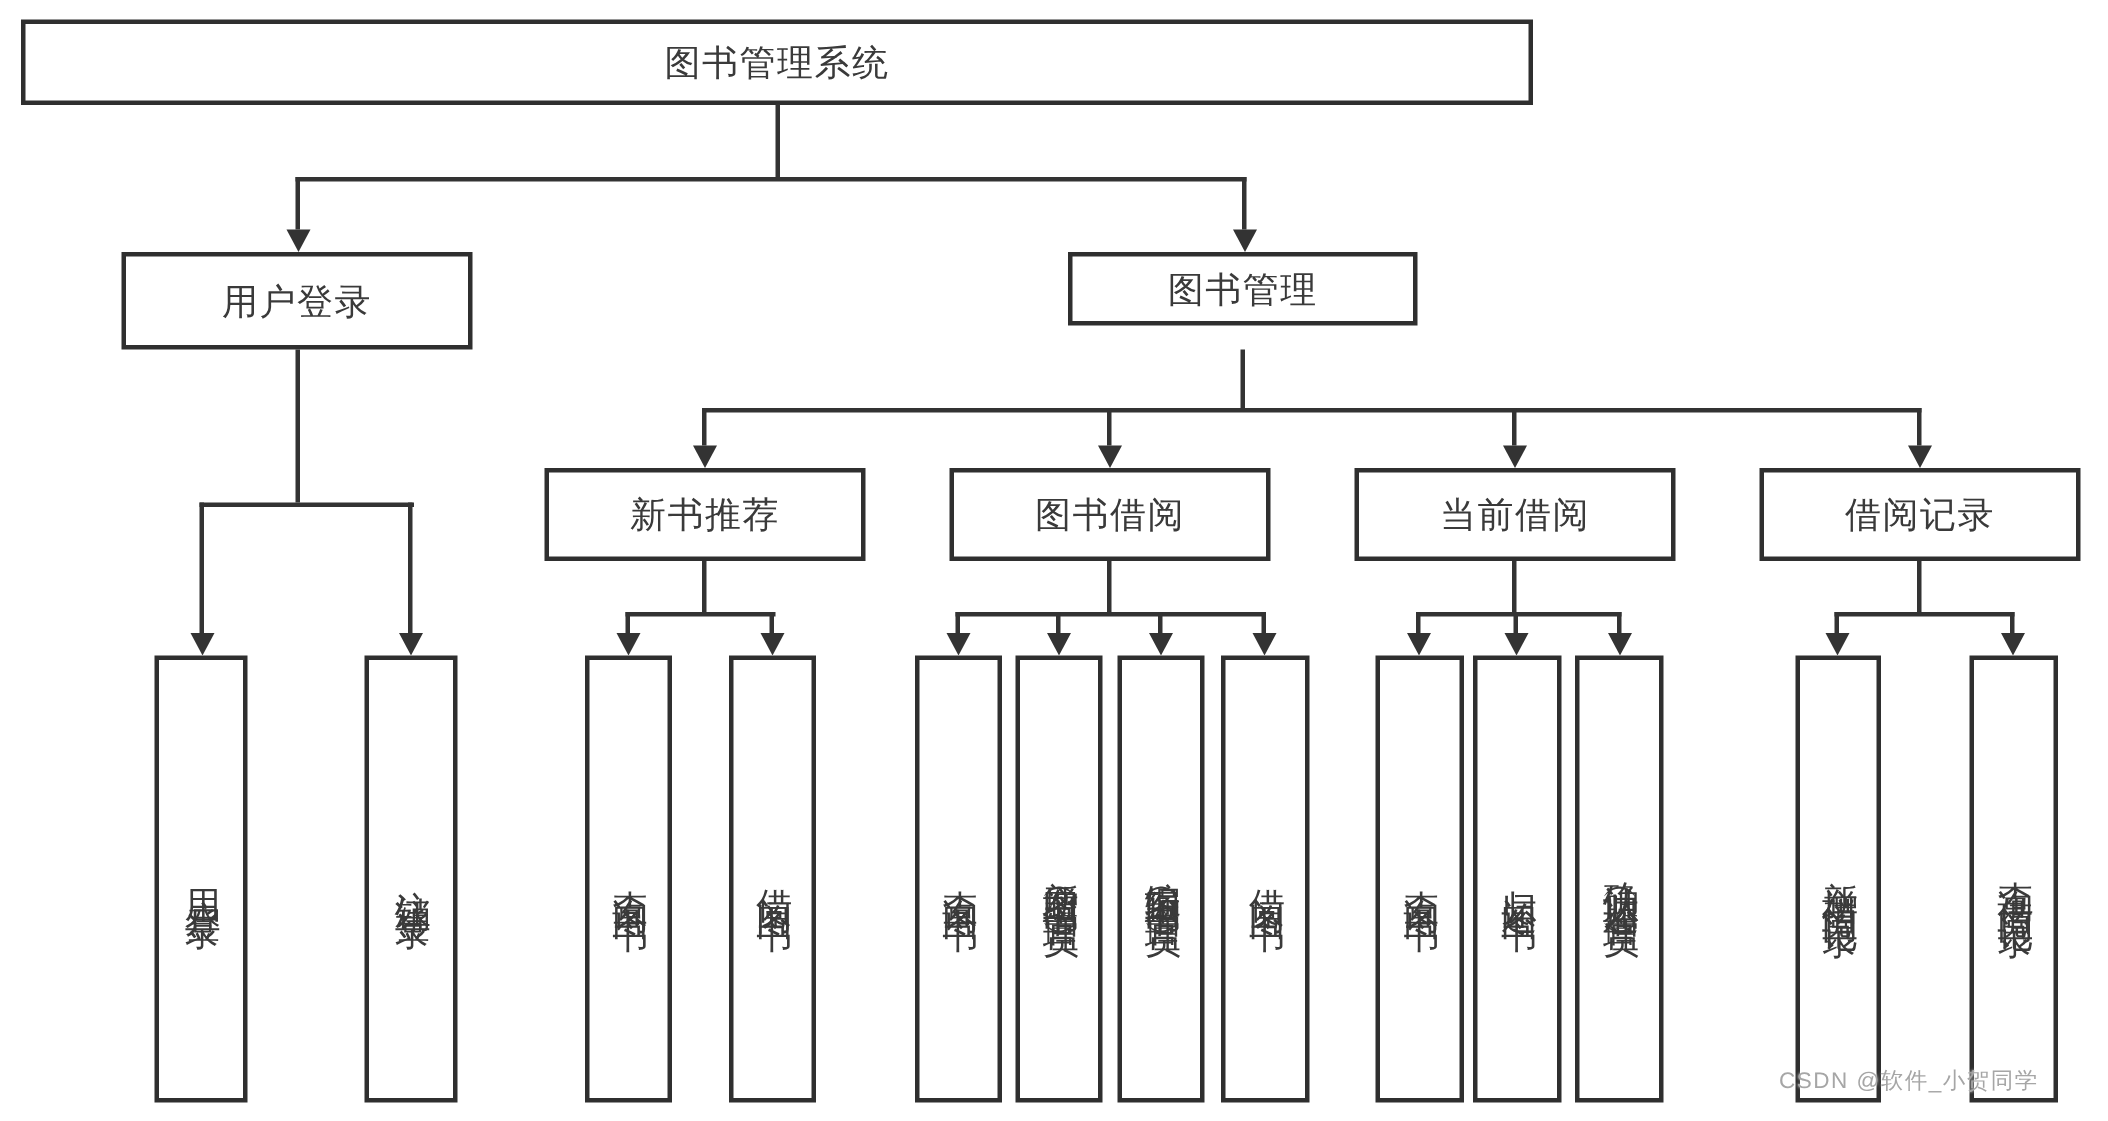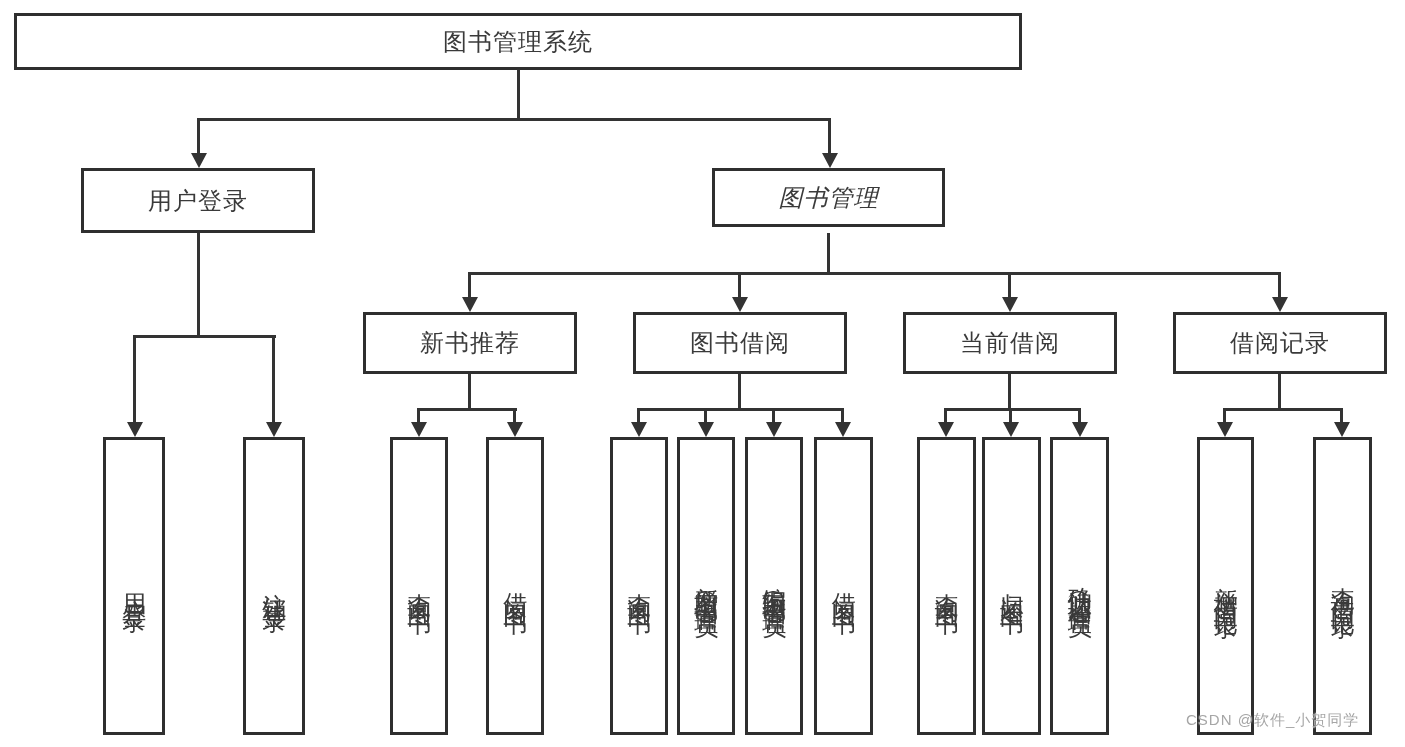--- a/index.html
+++ b/index.html
@@ -43,21 +43,21 @@
   <div>
     <div class="line" style="left:517px; top:69px; width:3px; height:51px;"></div>
     <div class="line" style="left:197px; top:118px; width:634px; height:3px;"></div>
     <div class="arrow" style="left:197px; top:118px; height:35px;"></div>
     <div class="arrow" style="left:828px; top:118px; height:35px;"></div>
   </div>
 
   <div class="box h-label" style="left:81px; top:168px; width:234px; height:65px;">
     <span>用户登录</span>
   </div>
-  <div class="box h-label" style="left:712px; top:168px; width:233px; height:59px;font-style:italic;">
+  <div class="box h-label" style="left:712px; top:168px; width:233px; height:49px;">
     <span>图书管理</span>
   </div>
 
   <div>
     <div class="line" style="left:197px; top:233px; width:3px; height:102px;"></div>
     <div class="line" style="left:133px; top:335px; width:143px; height:3px;"></div>
     <div class="arrow" style="left:133px; top:335px; height:87px;"></div>
     <div class="arrow" style="left:272px; top:335px; height:87px;"></div>
   </div>
 

